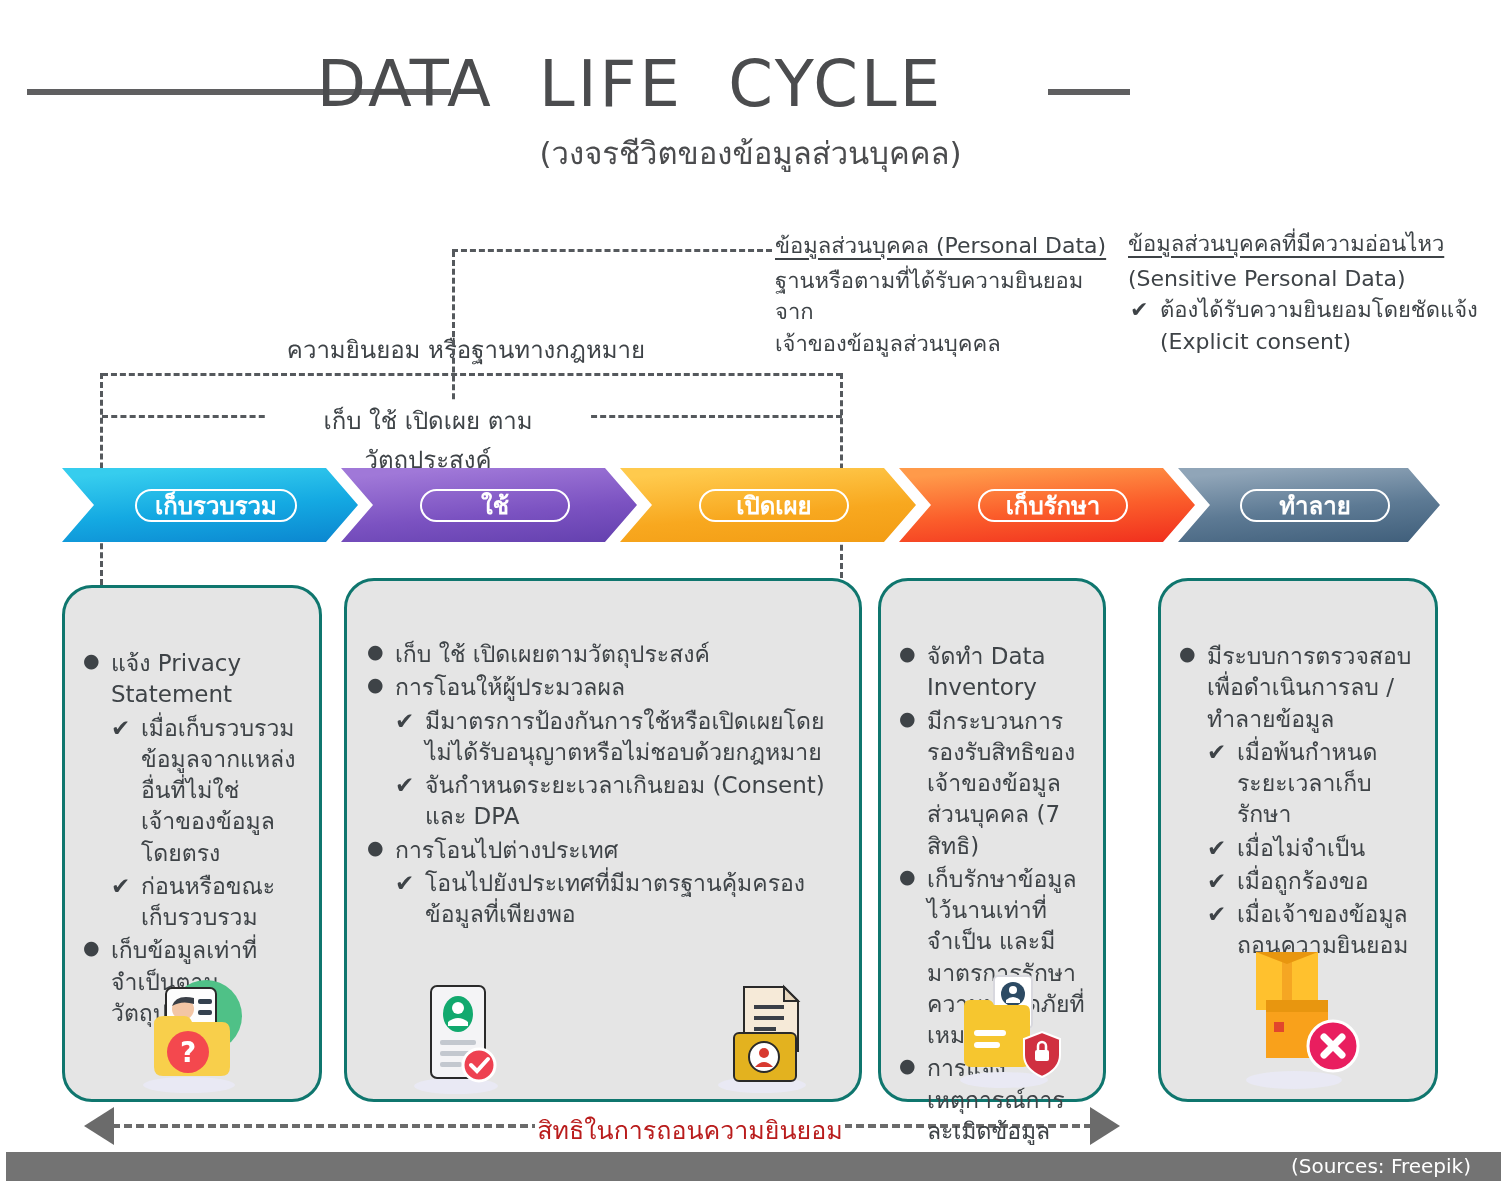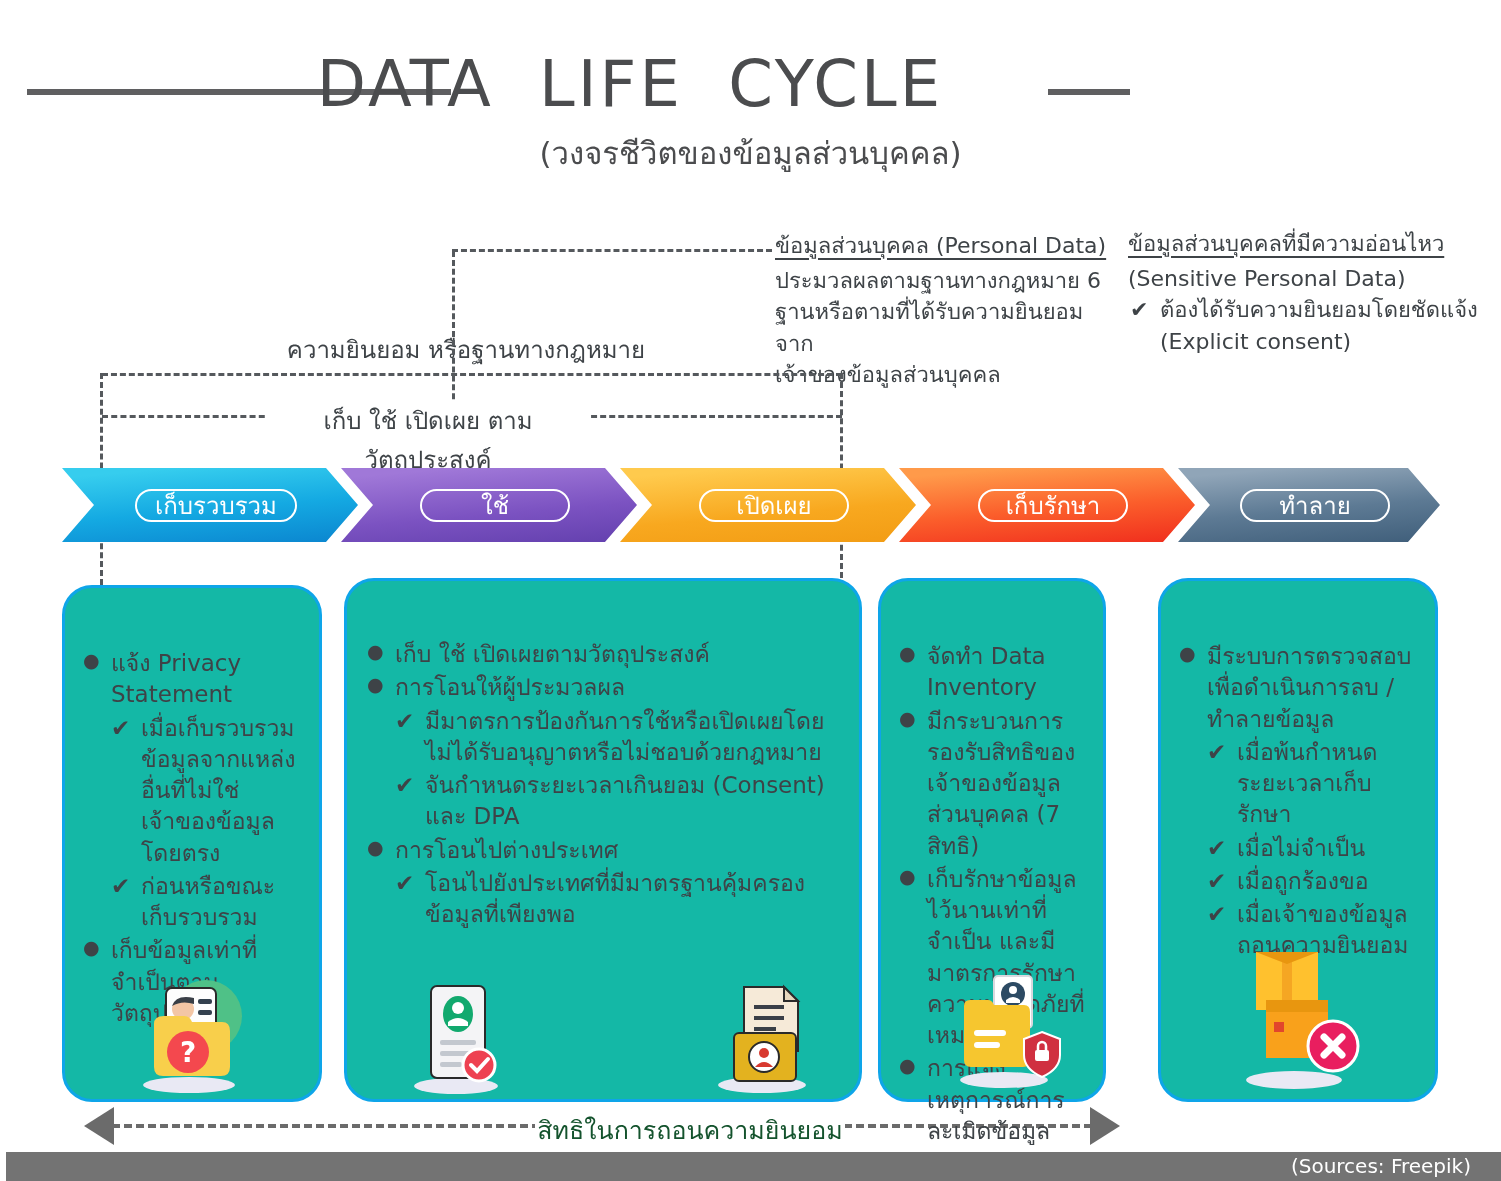--- a/index.html
+++ b/index.html
@@ -41,24 +41,24 @@
   
   .chev{position:absolute;top:468px;height:74px;z-index:3;
         clip-path:polygon(0 0,calc(100% - 32px) 0,100% 50%,calc(100% - 32px) 100%,0 100%,32px 50%);
         display:flex;align-items:center;justify-content:center;}
   .chev-1{left:62px;width:296px;background:linear-gradient(175deg,#36cdee 10%,#14a9e2 55%,#0b85cf 100%);}
   .chev-2{left:341px;width:296px;background:linear-gradient(175deg,#a078d8 10%,#7b52c1 60%,#6340ae 100%);}
   .chev-3{left:620px;width:296px;background:linear-gradient(175deg,#ffca4d 10%,#f8a81f 60%,#f29c14 100%);}
   .chev-4{left:899px;width:296px;background:linear-gradient(175deg,#ff9a4a 10%,#fb5e2b 55%,#f02d1d 100%);}
   .chev-5{left:1178px;width:262px;background:linear-gradient(175deg,#90a5b8 10%,#5d7a94 55%,#3f5e7a 100%);}
   .pill{min-width:150px;height:33px;padding:0 18px;margin-left:12px;border:2px solid #ffffff;border-radius:24px;
-        display:flex;align-items:center;justify-content:center;color:#ffffff;font-size:24px;box-sizing:border-box;}
-
-  
-  .dbox{position:absolute;background:#14b8a6;border:3px solid #0ea5e9;border-radius:30px;z-index:2;box-sizing:border-box;}
+        display:flex;align-items:center;justify-content:center;color:#ffffff;font-size:24px;box-sizing:border-box;font-weight:bold;}
+
+  
+  .dbox{position:absolute;background:#e5e5e5;border:3px solid #0f766e;border-radius:30px;z-index:2;box-sizing:border-box;}
   .dbox-1{left:62px;top:585px;width:260px;height:517px;}
   .dbox-2{left:344px;top:578px;width:518px;height:524px;}
   .dbox-3{left:878px;top:578px;width:228px;height:524px;}
   .dbox-4{left:1158px;top:578px;width:280px;height:524px;}
   .dbox-inner{padding:60px 16px 0 18px;font-size:23px;line-height:1.36;color:#3e4347;}
   .dbox-2 .dbox-inner{padding-top:58px;padding-left:20px;}
   .item{position:relative;padding-left:28px;margin-bottom:2px;}
   .item.bullet::before{content:"\25CF";position:absolute;left:0;top:0;font-size:19px;color:#3e4347;}
   .item.check{padding-left:58px;}
   .item.check::before{content:"\2714";position:absolute;left:28px;top:0;color:#3e4347;}
@@ -88,21 +88,20 @@
 
 <div class="canvas">
 
   <div class="title-line left"></div>
   <div class="title-line right"></div>
   <div class="page-title">DATA LIFE CYCLE</div>
   <div class="page-subtitle">(วงจรชีวิตของข้อมูลส่วนบุคคล)</div>
 
   <div class="note note-personal">
     <div class="note-heading">ข้อมูลส่วนบุคคล (Personal Data)</div>
-    <div>ประมวลผลตามฐานทางกฎหมาย 6</div>
     <div>ฐานหรือตามที่ได้รับความยินยอมจาก</div>
     <div>เจ้าของข้อมูลส่วนบุคคล</div>
   </div>
 
   <div class="note note-sensitive">
     <div class="note-heading">ข้อมูลส่วนบุคคลที่มีความอ่อนไหว</div>
     <div>(Sensitive Personal Data)</div>
     <div class="note-check">ต้องได้รับความยินยอมโดยชัดแจ้ง</div>
     <div class="note-check-sub">(Explicit consent)</div>
   </div>
@@ -241,19 +240,19 @@
       <rect x="48" y="62" width="62" height="12" fill="#e8960f"></rect>
       <rect x="56" y="84" width="10" height="10" fill="#e2462c"></rect>
       <circle cx="115" cy="108" r="25" fill="#e91e5f" stroke="#ffffff" stroke-width="3"></circle>
       <path d="M106 99 l18 18 M124 99 l-18 18" stroke="#ffffff" stroke-width="7" stroke-linecap="round"></path>
     </svg>
   </div>
 
   <div class="wd-line"></div>
   <div class="wd-head left"></div>
   <div class="wd-head right"></div>
-  <div class="wd-label" style="color: #14532d; font-family: Liberation Serif, serif;">สิทธิในการถอนความยินยอม</div>
+  <div class="wd-label" style="color: #b91c1c; font-family: Liberation Serif, serif;">สิทธิในการถอนความยินยอม</div>
 
   <div class="footer-bar">
     <div class="footer-src">(Sources: Freepik)</div>
   </div>
 
 </div>
 
 </body></html>

